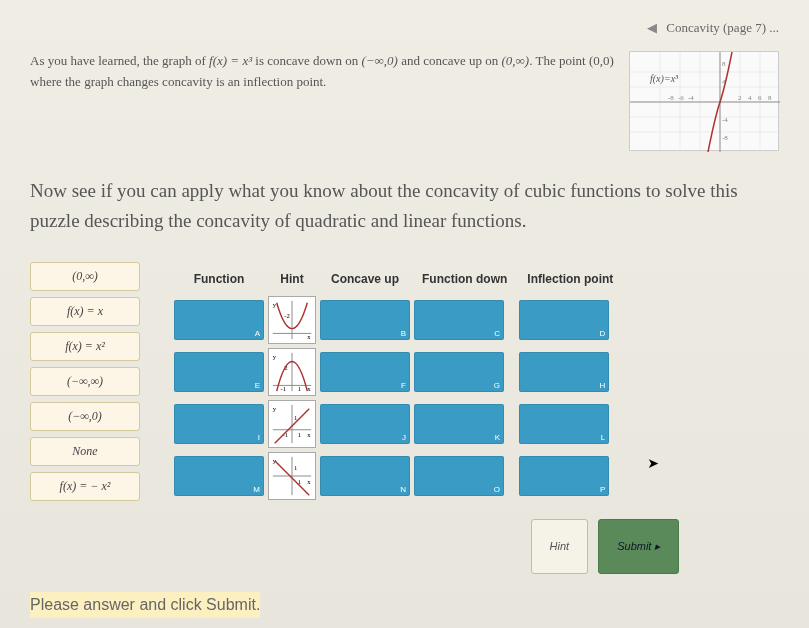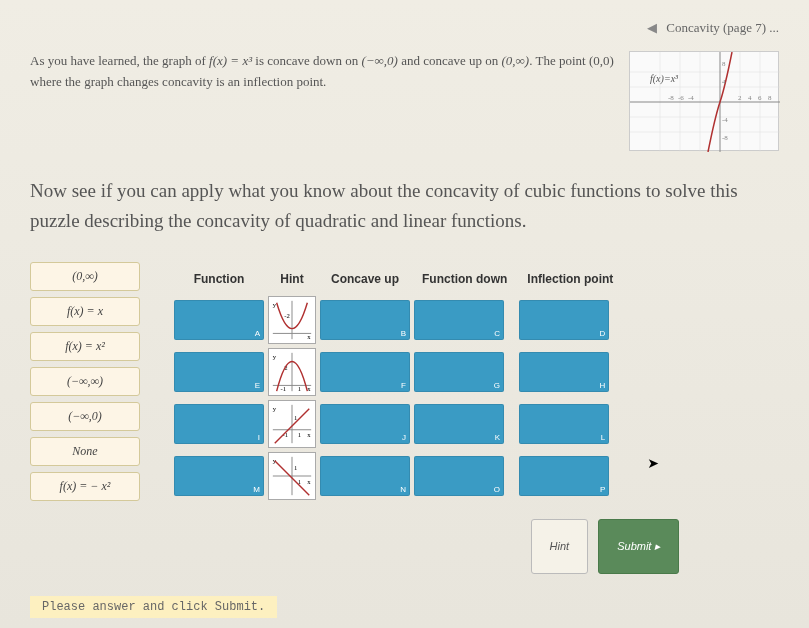--- a/index.html
+++ b/index.html
@@ -132,31 +132,31 @@
       font-style: italic;
     }
     .btn-hint {
       background: #f5f2e8;
       border: 1px solid #bbb;
       color: #555;
     }
     .btn-submit {
       background: #5a8a5a;
       border: 1px solid #4a7a4a;
-      color: #ffffff;
+      color: #0f172a;
     }
     .footer-note {
       position: absolute;
       bottom: 10px;
       left: 30px;
       background: #fdf0c0;
-      padding: 4px 12px;
-      font-size: 12px;
+      padding: 4px 0;
+      font-size: 16px;
       color: #666;
-      font-family: Liberation Mono, monospace;
+      font-family: Liberation Sans, sans-serif;
     }
     .cursor-arrow {
       position: absolute;
       right: 150px;
       top: 455px;
       font-size: 14px;
       color: #000;
       pointer-events: none;
     }
   </style>

